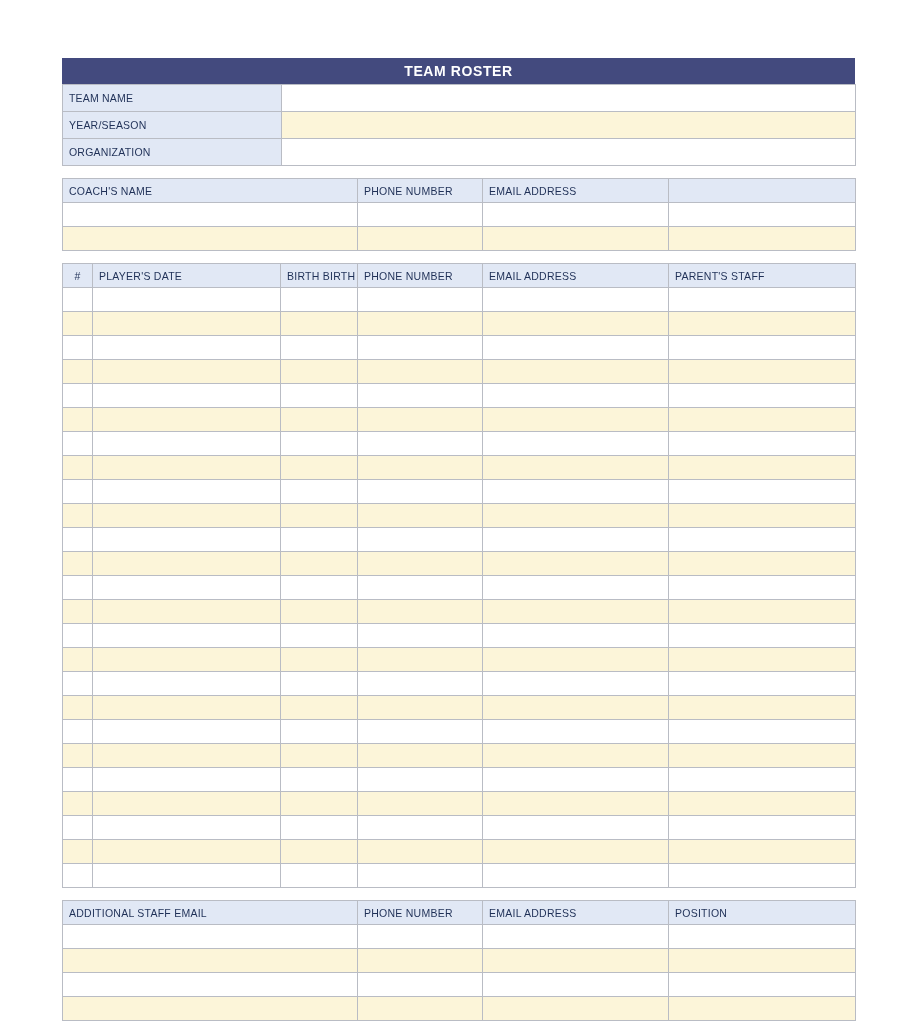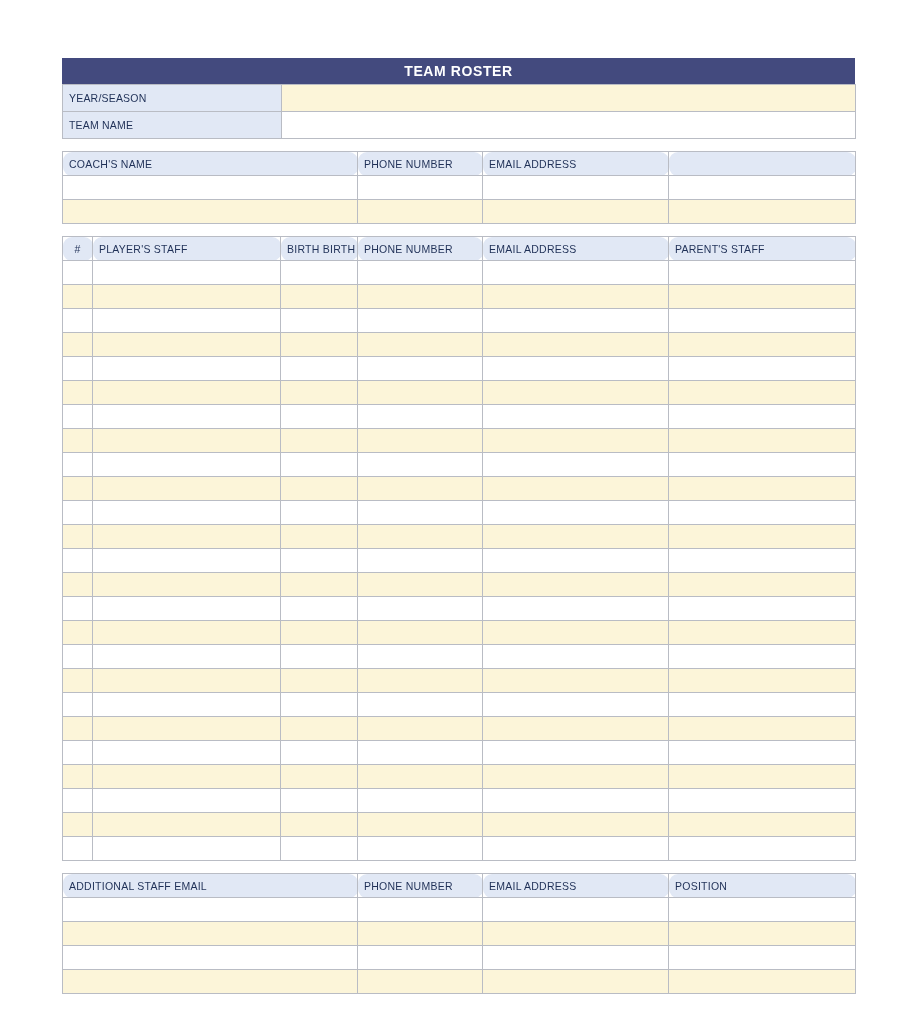--- a/index.html
+++ b/index.html
@@ -76,21 +76,20 @@
   tr.inforow td { height: 26px; }
 
   
   .hdr {
     background: #e1e8f5;
     font-weight: bold;
     font-size: 9.5px;
     letter-spacing: 0.25px;
     color: #17305e;
     height: 20px;
-    border-radius: 9px;
   }
 
   .cell-white { background: #ffffff; }
   .cell-cream { background: #fcf5d9; }
   .hdr.center { text-align: center; }
 
   .gap { height: 12px; }
 </style>
 </head>
 <body>
@@ -100,25 +99,29 @@
 
     <div class="titlebar">TEAM ROSTER</div>
 
     <table class="blk">
       <colgroup>
           <col style="width:219px">
           <col style="width:574px">
         </colgroup>
       <tbody id="info-body">
           <tr class="inforow">
+            <td class="info-label">TEAM NAME</td>
+            <td class="info-val "></td>
+          </tr>
+          <tr class="inforow">
             <td class="info-label">YEAR/SEASON</td>
             <td class="info-val cream"></td>
           </tr>
           <tr class="inforow">
-            <td class="info-label">TEAM NAME</td>
+            <td class="info-label">ORGANIZATION</td>
             <td class="info-val "></td>
           </tr>
         </tbody>
     </table>
 
     <div class="gap"></div>
 
     <table class="blk">
       <colgroup>
           <col style="width:295px">
@@ -157,21 +160,21 @@
           <col style="width:30px">
           <col style="width:188px">
           <col style="width:77px">
           <col style="width:125px">
           <col style="width:186px">
           <col style="width:187px">
         </colgroup>
       <thead id="player-head">
           <tr>
             <th class="hdr center">#</th>
-            <th class="hdr">PLAYER'S STAFF</th>
+            <th class="hdr">PLAYER'S DATE</th>
             <th class="hdr">BIRTH BIRTH</th>
             <th class="hdr">PHONE NUMBER</th>
             <th class="hdr">EMAIL ADDRESS</th>
             <th class="hdr">PARENT'S STAFF</th>
           </tr>
         </thead>
       <tbody id="player-body">
           <tr>
             <td class="cell-white"></td>
             <td class="cell-white"></td>

